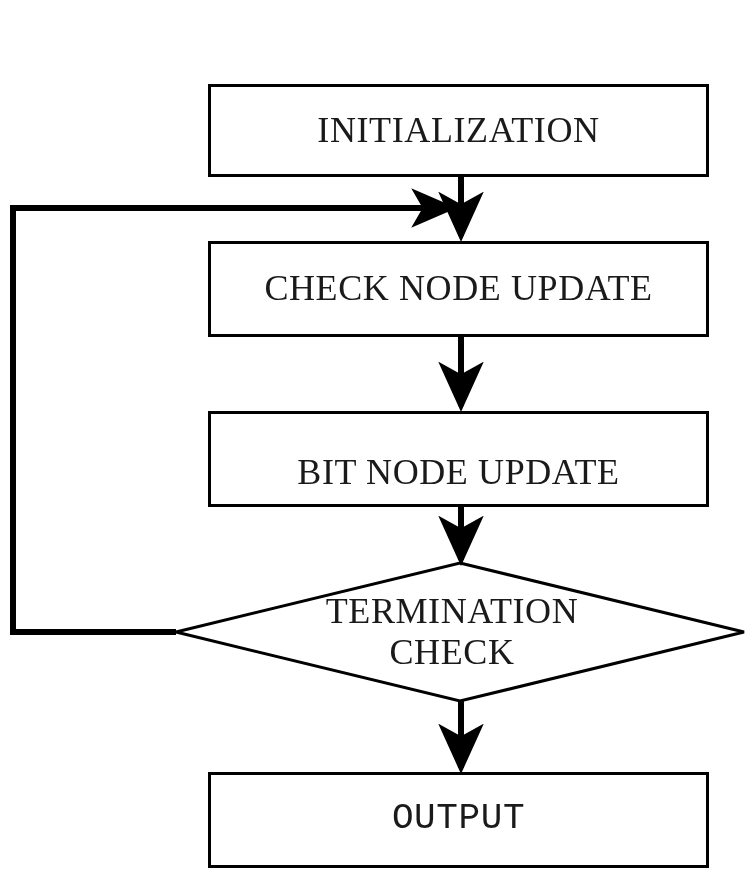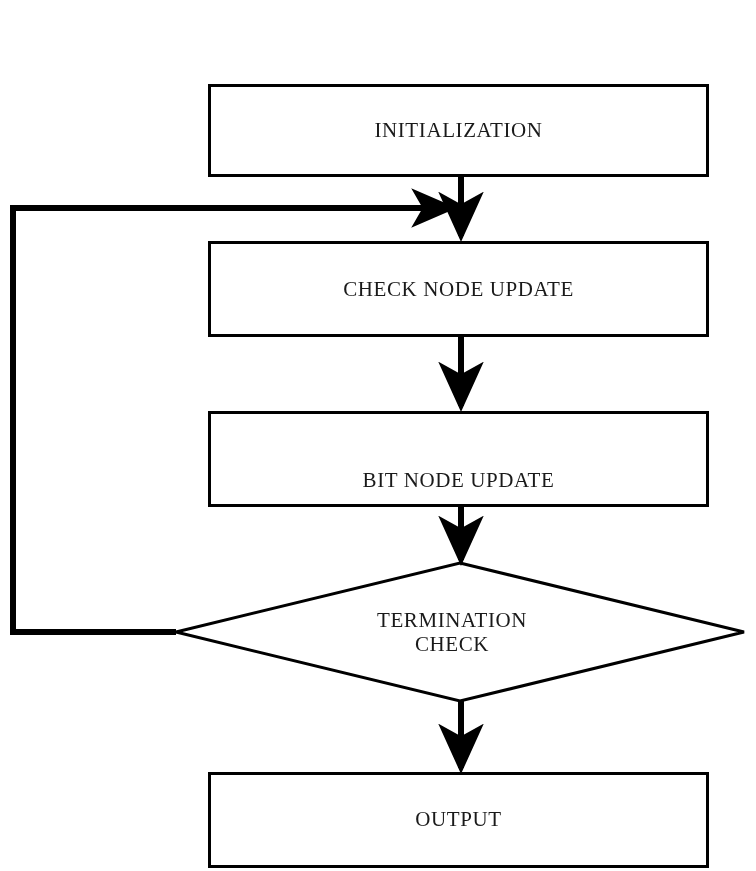--- a/index.html
+++ b/index.html
@@ -18,38 +18,38 @@
     position: absolute;
     top: 0;
     left: 0;
     width: 756px;
     height: 871px;
   }
   .node-label {
     position: absolute;
     color: #1a1a1a;
     font-family: "Liberation Serif", "DejaVu Serif", serif;
-    font-size: 21px;
+    font-size: 36px;
     letter-spacing: 0.6px;
     text-align: center;
     white-space: pre-line;
     line-height: 1.15;
     display: flex;
     align-items: center;
     justify-content: center;
     user-select: none;
   }
   .proc-box-label {
     left: 208px;
     width: 501px;
   }
   #label-initialization { top: 84px;  height: 93px; }
   #label-check-node     { top: 241px; height: 96px; }
-  #label-bit-node       { top: 411px; height: 123px; margin-top: 8px; }
-  #label-output         { top: 772px; height: 94px; }
+  #label-bit-node       { top: 411px; height: 123px; }
+  #label-output         { top: 772px; height: 94px; font-family: Liberation Mono, monospace; }
   #label-termination {
     left: 167px;
     top: 562px;
     width: 570px;
     height: 140px;
   }
 </style>
 </head>
 <body>
 

